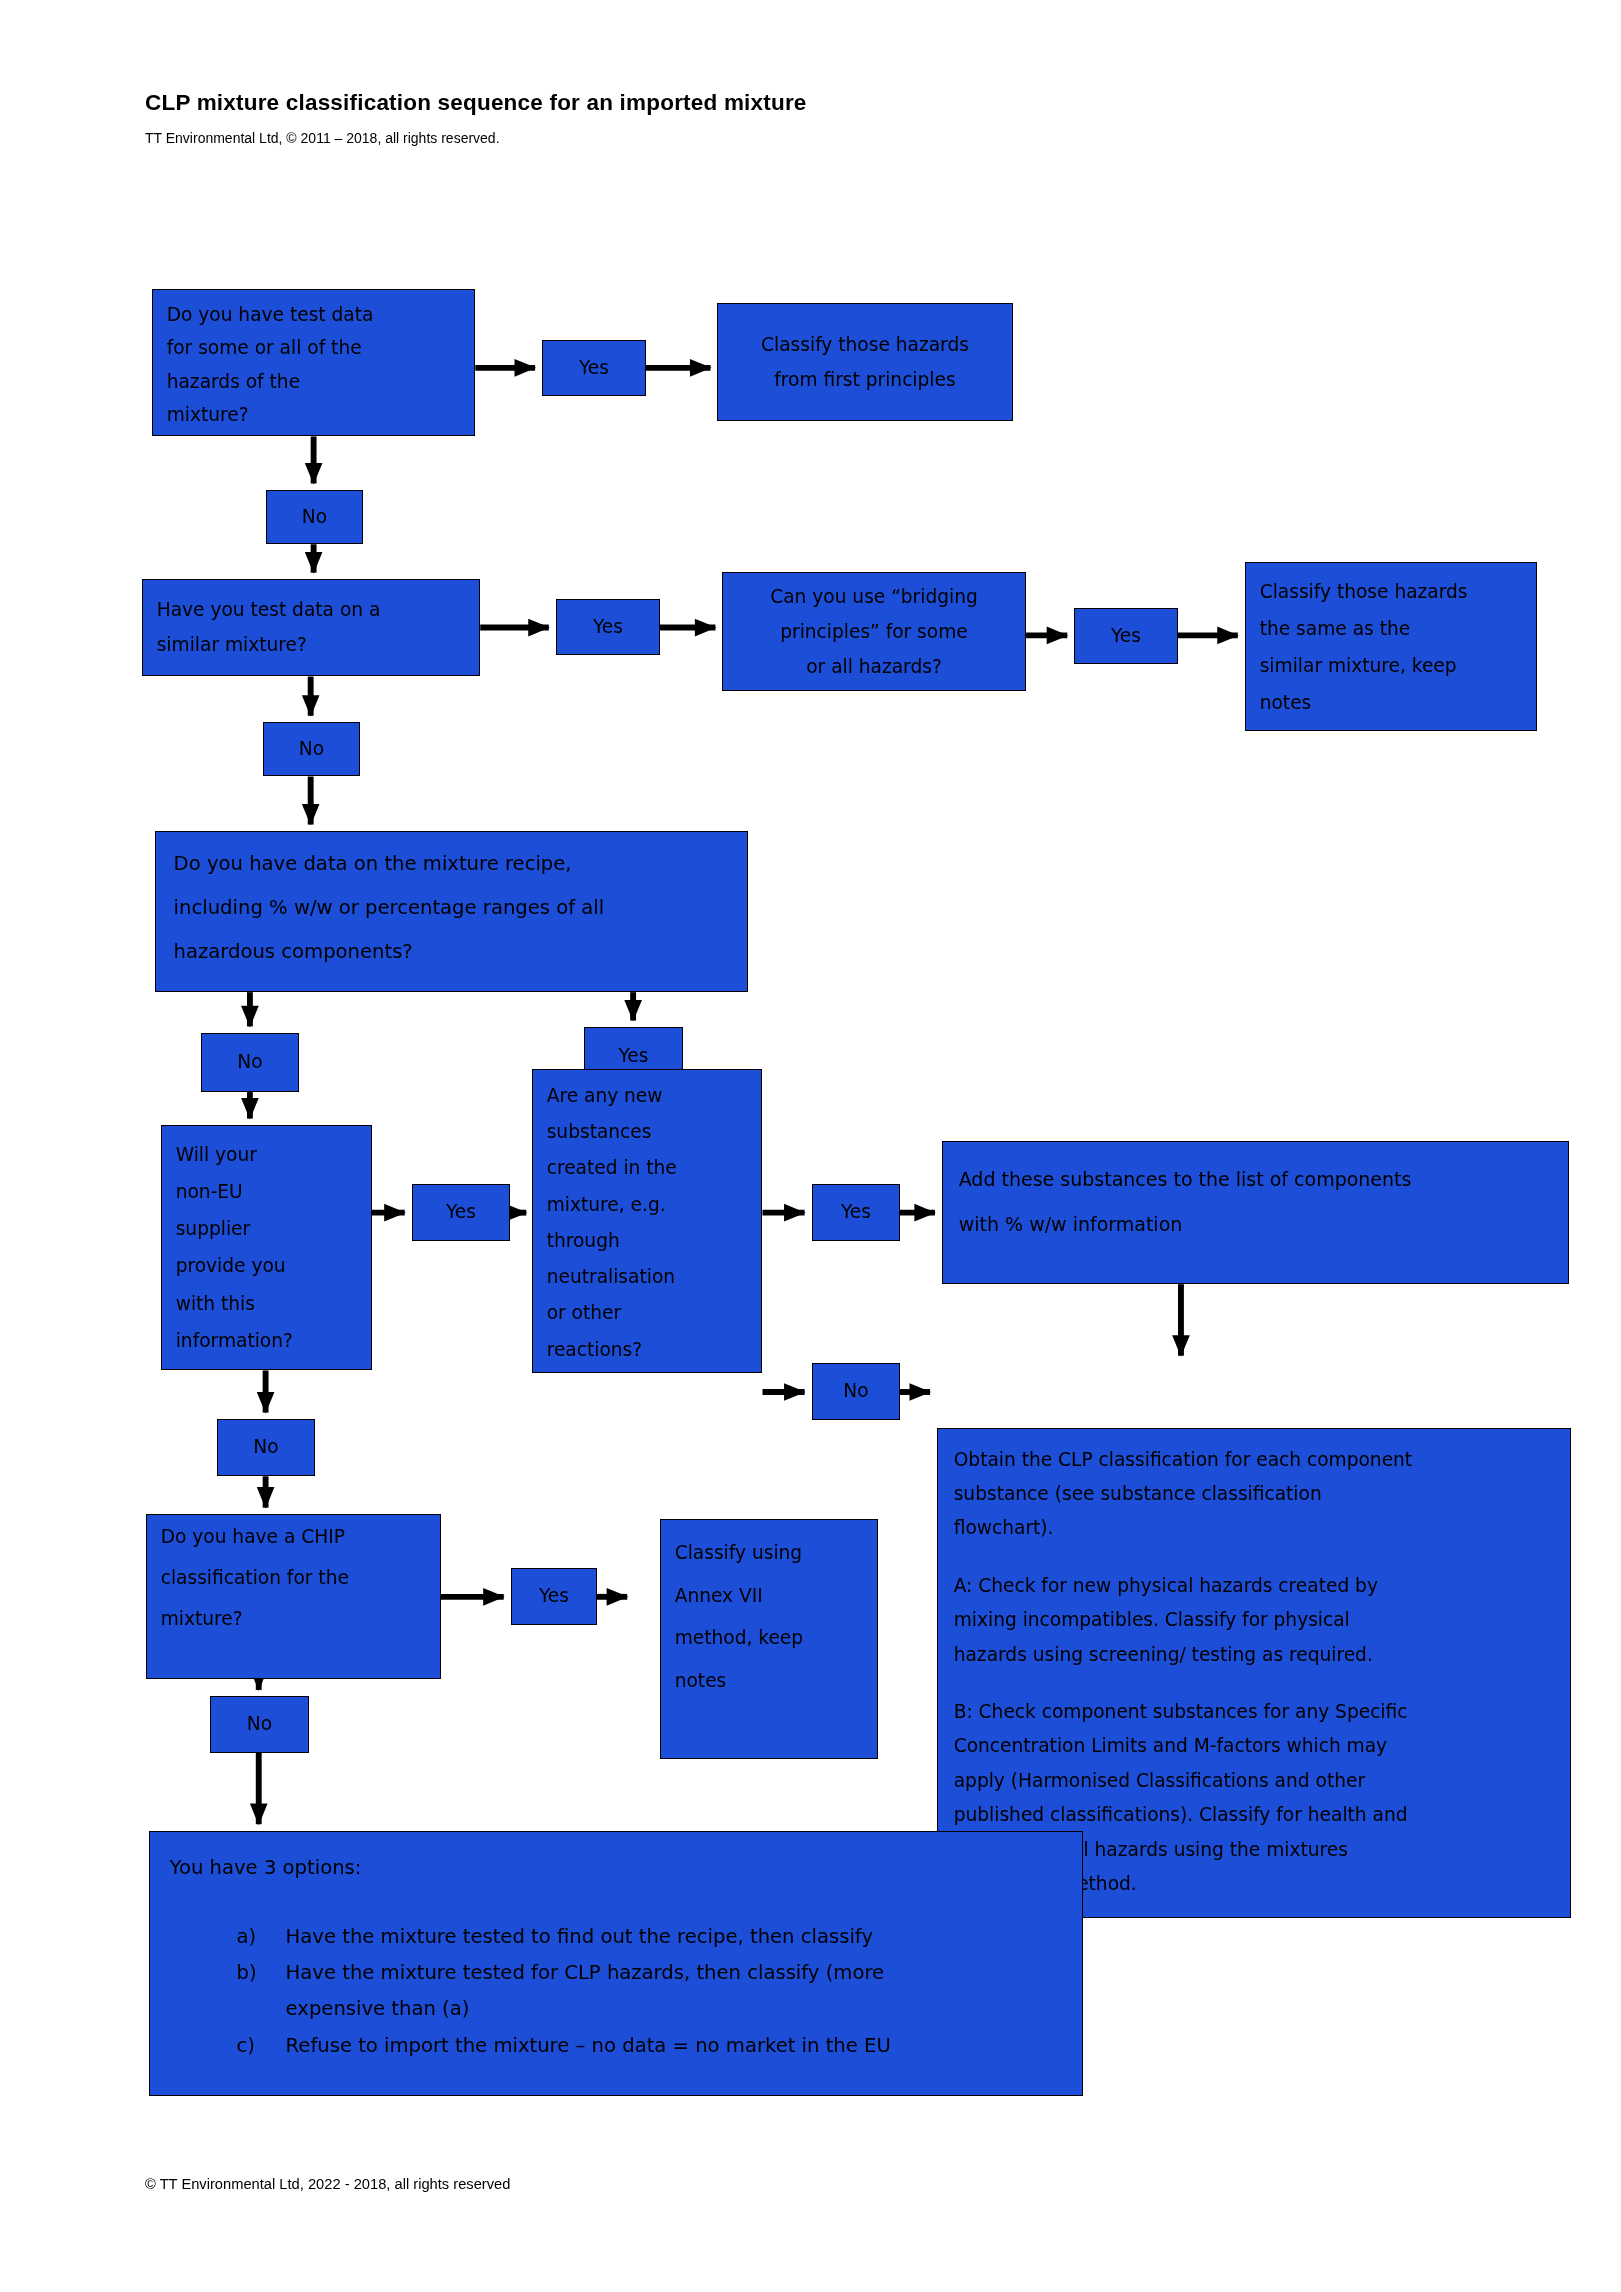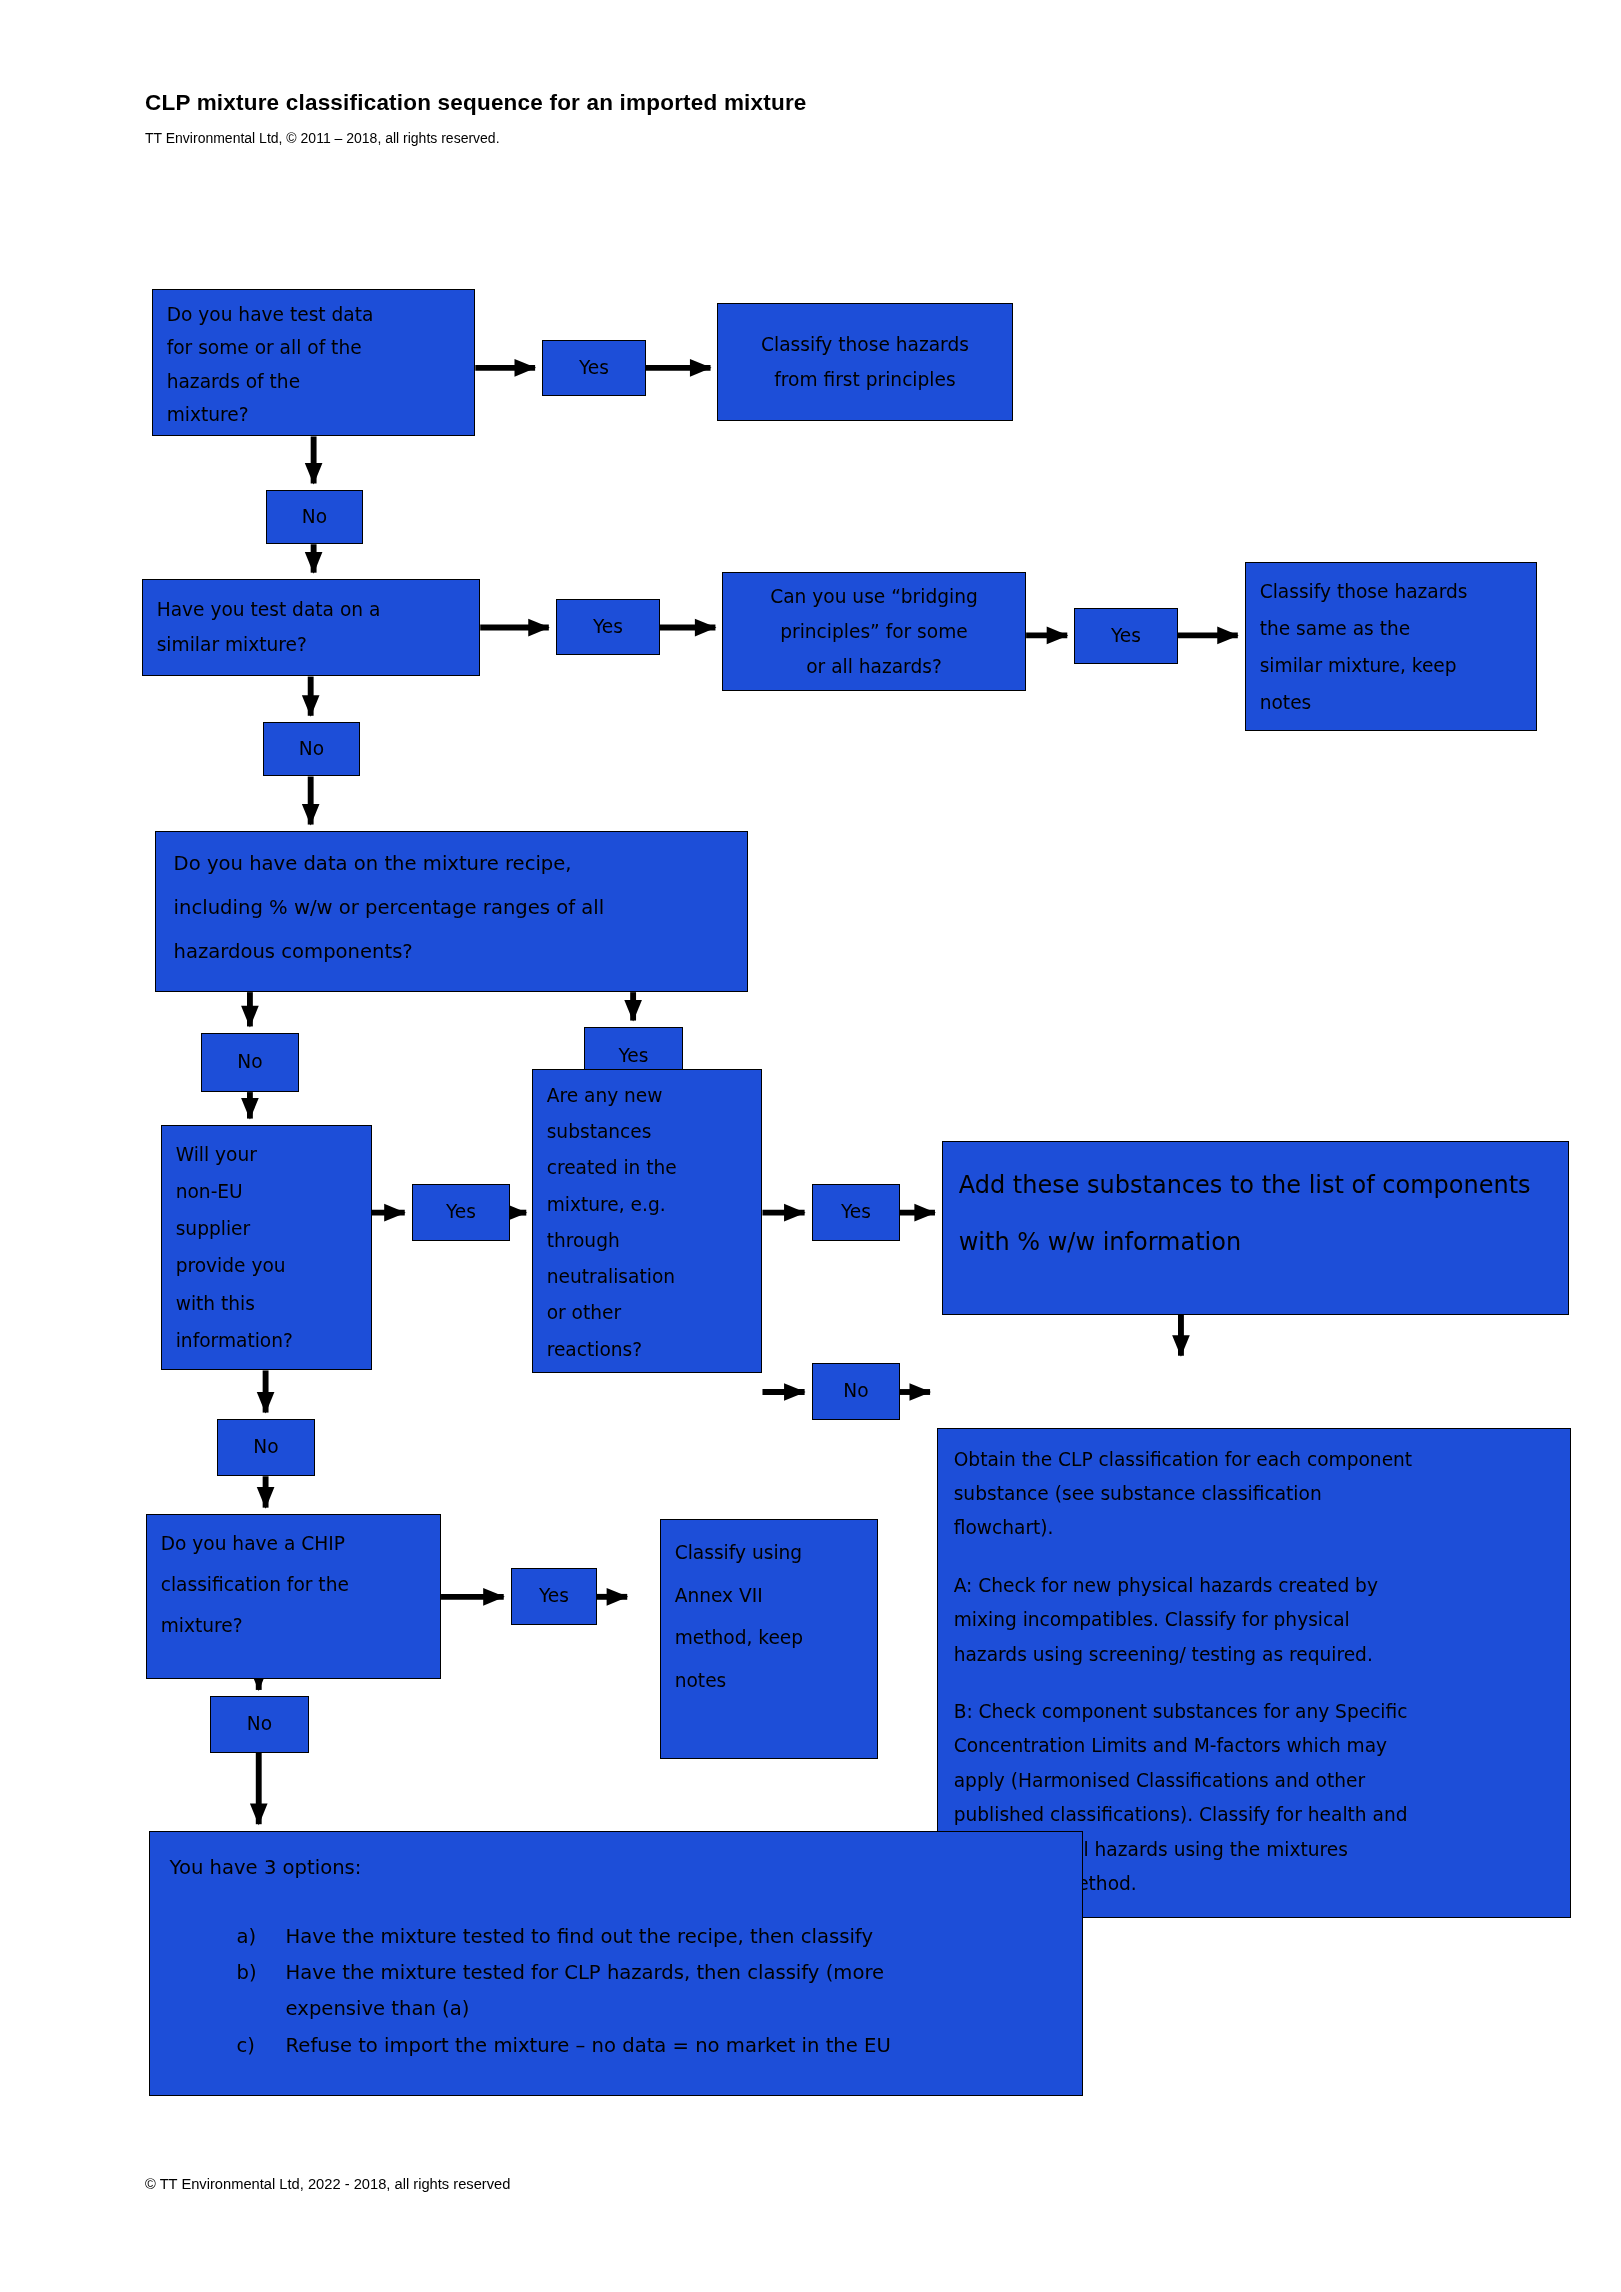--- a/index.html
+++ b/index.html
@@ -57,26 +57,26 @@
   .r2{left:1245px;top:562px;width:292px;height:169px;line-height:2.0;padding-top:9.8px;}
   .no2{left:263px;top:722px;width:97px;height:54px;}
   .q4{left:155px;top:831px;width:593px;height:161px;font-size:19.6px;line-height:2.25;padding:9.8px 17.6px;}
   .no3{left:201px;top:1033px;width:98px;height:59px;}
   .yes4{left:584px;top:1027px;width:99px;height:59px;}
   .q5{left:161px;top:1125px;width:211px;height:245px;line-height:2.0;padding-top:9.8px;}
   .yes5{left:412px;top:1184px;width:98px;height:57px;}
   .q6{left:532px;top:1069px;width:230px;height:304px;line-height:1.95;padding-top:7.8px;}
   .yes6{left:812px;top:1184px;width:88px;height:57px;}
   .no4{left:812px;top:1363px;width:88px;height:57px;}
-  .r3{left:942px;top:1141px;width:627px;height:174px;font-size:24px;line-height:2.4;padding:14.7px 15.7px;}
+  .r3{left:942px;top:1141px;width:627px;height:143px;font-size:19px;line-height:2.4;padding:14.7px 15.7px;}
   .r4{left:937px;top:1428px;width:634px;height:490px;line-height:1.85;padding:13.7px 15.7px;white-space:normal;}
   .r4 p{margin:0;white-space:pre-line;}
   .r4 p + p{margin-top:23px;}
   .no5{left:217px;top:1419px;width:98px;height:57px;}
-  .q7{left:146px;top:1514px;width:295px;height:165px;line-height:2.2;padding-top:9px;}
+  .q7{left:146px;top:1514px;width:295px;height:165px;line-height:2.2;padding-top:2px;}
   .yes7{left:511px;top:1568px;width:86px;height:57px;}
   .r5{left:660px;top:1519px;width:218px;height:240px;line-height:2.3;padding-top:11.8px;}
   .no6{left:210px;top:1696px;width:99px;height:57px;}
   .r6{left:149px;top:1831px;width:934px;height:265px;font-size:19.6px;line-height:1.85;padding:17.6px 19.6px;white-space:normal;}
   .r6 .opt-list{margin-top:33px;}
   .opt-item{display:flex;}
   .opt-marker{width:49px;margin-left:67px;flex:0 0 auto;}
   .opt-text{white-space:pre-line;}
 </style>
 </head>

